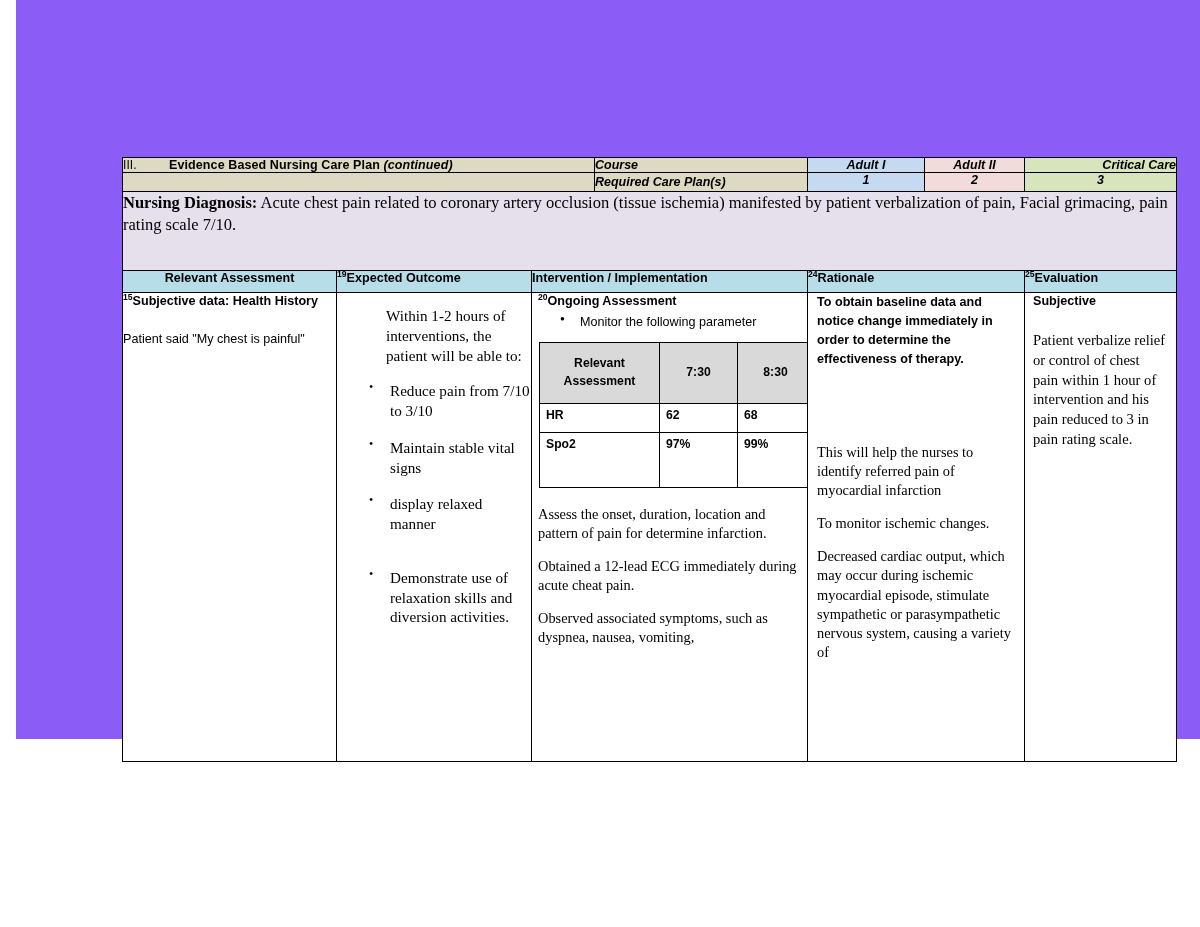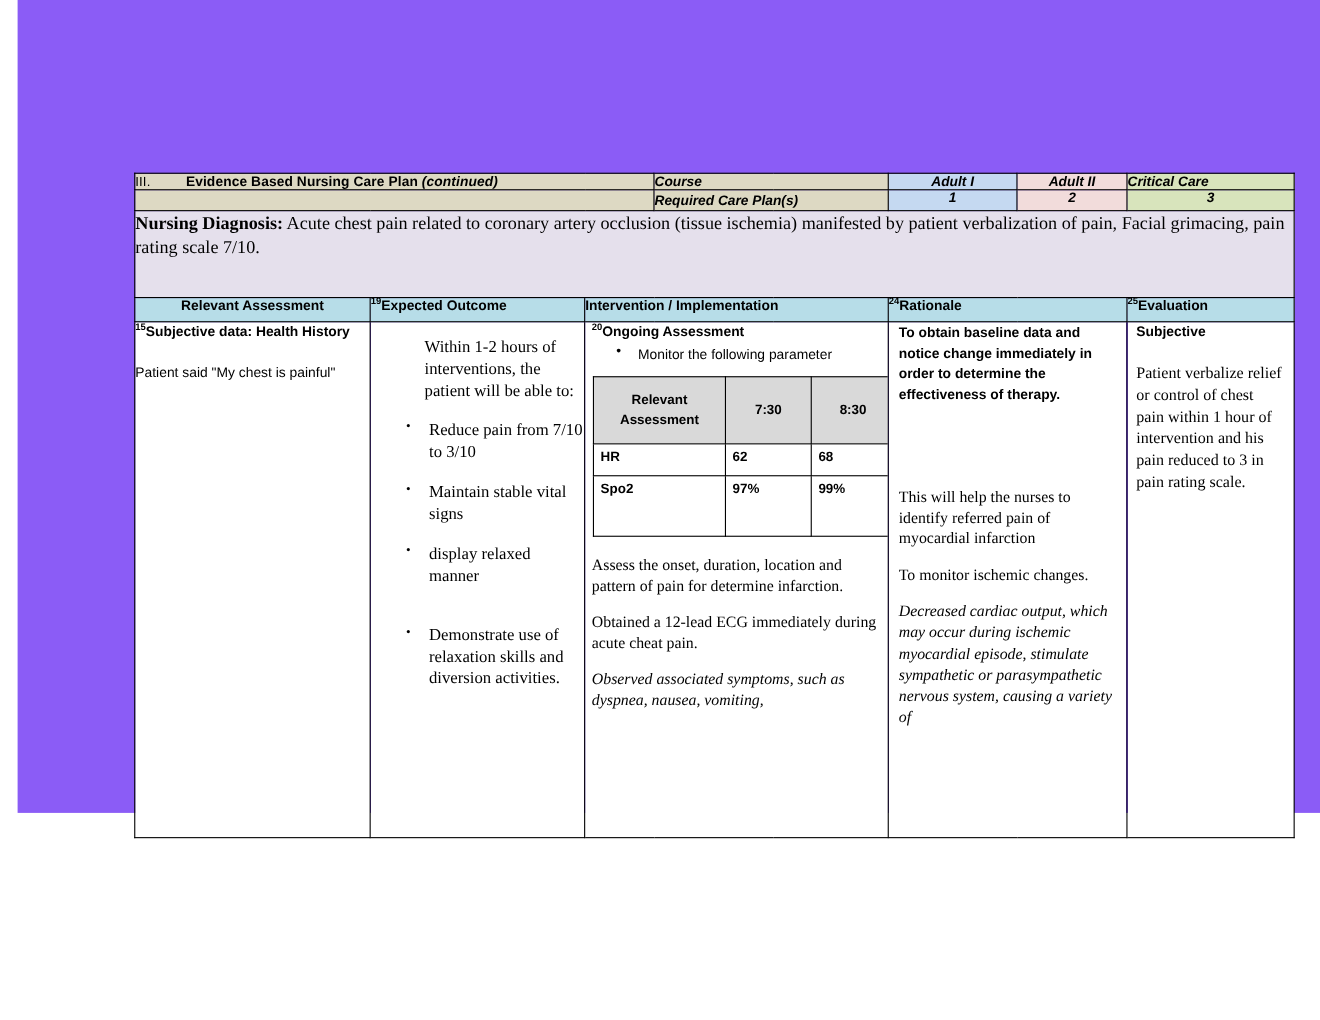--- a/index.html
+++ b/index.html
@@ -77,21 +77,21 @@
   .course-val {
     text-align: center;
     font-style: italic;
     font-weight: bold;
     font-size: 12.5px;
     padding: 3px 2px;
   }
   .c-adult1 { background: #c5d9f1; }
   .c-adult2 { background: #f2dcdb; }
   .c-crit   { background: #d8e4bc; }
-  .crit-left { text-align: left; padding-left: 7px; }
+  .crit-left { text-align: right; padding-left: 7px; }
 
   
   .diag-cell {
     background: #e5e0ec;
     height: 78px;
     padding: 9px 14px 0 58px;
   }
   .diag-text {
     font-family: "Liberation Serif", serif;
     font-size: 16.5px;
@@ -129,21 +129,21 @@
   .sans {
     font-family: "Liberation Sans", sans-serif;
     font-size: 12.6px;
     line-height: 1.42;
     color: #000;
   }
   .sans-b { font-weight: bold; }
   .gap-md { height: 20px; }
   .gap-xxl { height: 74px; }
   p.blk { margin: 0 0 14px 0; }
-  p.blk.last { margin-bottom: 0; font-style: italic; }
+  p.blk.last { margin-bottom: 0; }
 
   
   ul.eo {
     list-style: none;
     margin: 16px 0 0 0;
     padding: 0;
   }
   ul.eo li {
     position: relative;
     padding-left: 42px;

